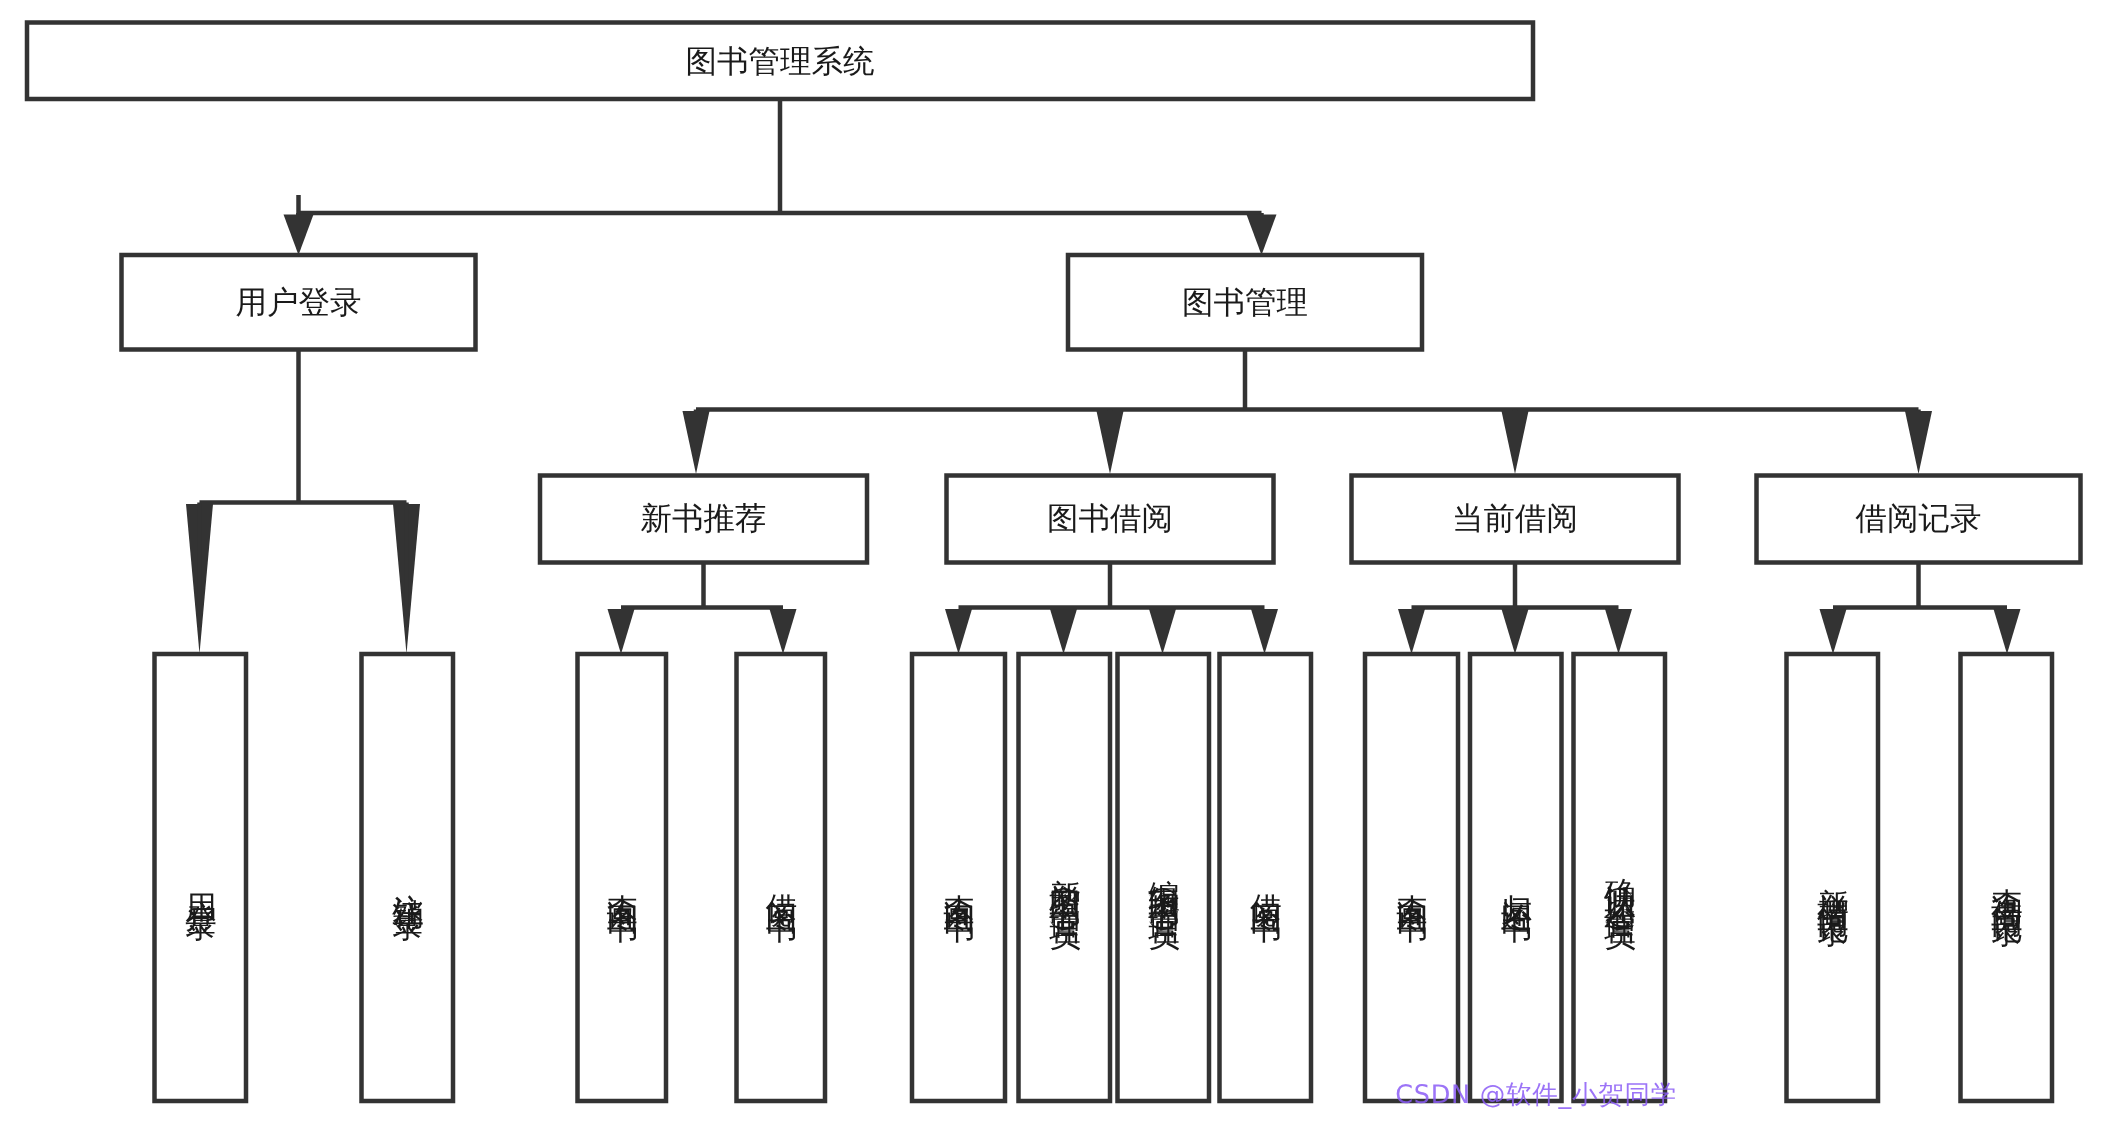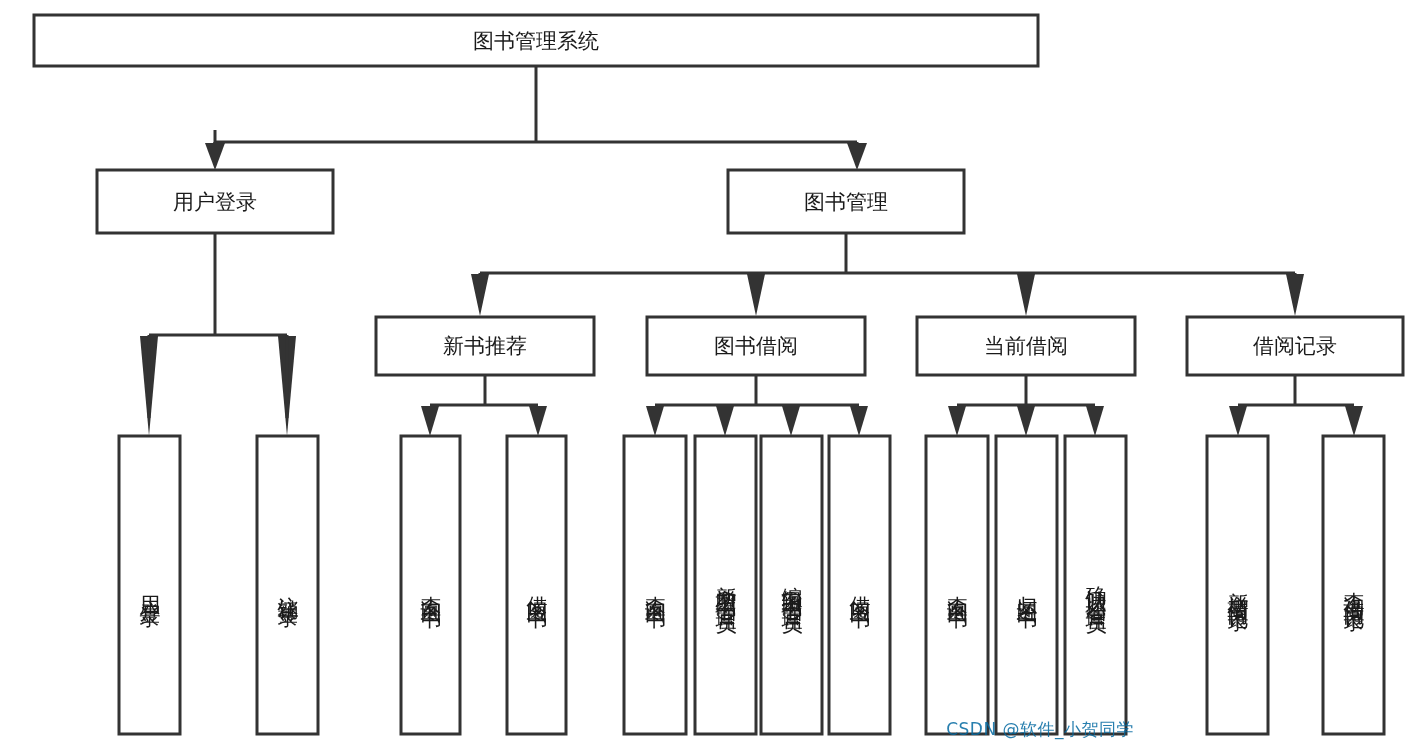--- a/index.html
+++ b/index.html
@@ -9,21 +9,21 @@
   }
   body {
     width: 1405px;
     height: 747px;
     overflow: hidden;
     font-family: "DejaVu Sans", "Liberation Sans", sans-serif;
     position: relative;
   }
   #diagram-root {
     position: absolute;
-    left: 16px;
+    left: 0;
     top: 0;
     width: 1126px;
     height: 747px;
   }
   svg#flow {
     display: block;
     width: 1405px;
     height: 747px;
   }
   .node-box {
@@ -71,21 +71,21 @@
     align-items: flex-start;
     justify-content: center;
     pointer-events: none;
   }
   .watermark {
     position: absolute;
     right: 8px;
     bottom: 6px;
     font-family: "DejaVu Sans", "Liberation Sans", sans-serif;
     font-size: 17px;
-    color: #0369a1;
+    color: #8b5cf6;
     opacity: 0.85;
     white-space: nowrap;
     letter-spacing: 0.5px;
   }
 </style>
 </head>
 <body>
 
 <div id="diagram-root">
 

